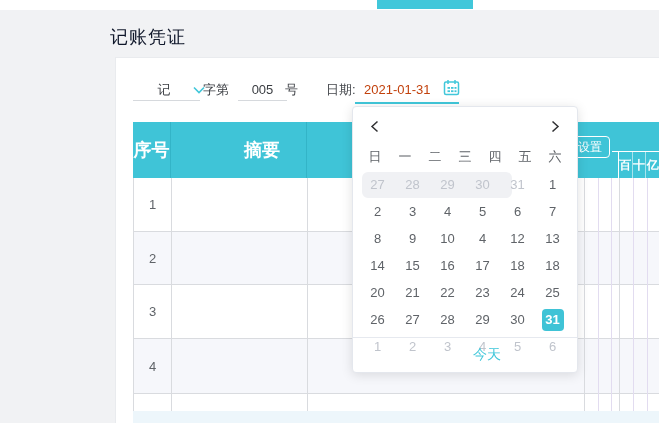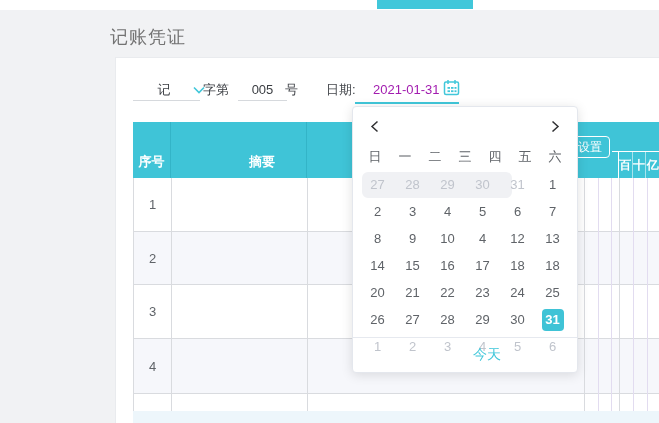--- a/index.html
+++ b/index.html
@@ -5,43 +5,43 @@
   * { margin:0; padding:0; box-sizing:border-box; }
   html,body { width:659px; height:423px; overflow:hidden; }
   body { font-family:"Liberation Sans","DejaVu Sans",sans-serif; }
   #screen { position:relative; width:659px; height:423px; background:#f1f2f4; overflow:hidden; }
 
   
   .topbar { position:absolute; left:0; top:0; width:659px; height:10px; background:#ffffff; }
   .tab-indicator { position:absolute; left:377px; top:0; width:96px; height:9px; background:#41c7da; }
 
   
-  .page-title { position:absolute; left:110px; top:25px; font-size:18px; font-weight:500; color:#737373; letter-spacing:1px; }
+  .page-title { position:absolute; left:110px; top:25px; font-size:18px; font-weight:500; color:#0f172a; letter-spacing:1px; }
 
   
   .card { position:absolute; left:115px; top:57px; width:544px; height:366px; background:#ffffff; border-left:1px solid #e9ebee; border-top:1px solid #e9ebee; }
 
   
   .ftext { position:absolute; top:82px; font-size:13px; color:#3a3d42; line-height:16px;text-align:center; }
   .word-select { left:133px; width:62px; text-align:center; cursor:pointer; }
   .chev-down { position:absolute; left:193px; top:86px; }
   .lab-word { left:203px; }
   .num-input { left:238px; width:49px; text-align:center; }
   .lab-no { left:285px; }
   .lab-date { left:326px; color:#45484d; }
-  .date-value { left:373px; font-weight:500; color:#a21caf; cursor:pointer; }
+  .date-value { left:364px; font-weight:500; color:#c2410c; cursor:pointer; }
   .u-gray { position:absolute; top:100px; height:1px; background:#d6d9dd; }
   .u1 { left:133px; width:67px; } .u2 { left:238px; width:49px; }
   .u-teal { position:absolute; left:355px; top:102px; width:104px; height:2px; background:#41c7da; }
   .cal-icon { position:absolute; left:443px; top:79px; cursor:pointer; }
 
   
   .thead { position:absolute; left:133px; top:122px; width:526px; height:56px; background:#3fc4d7; color:#fff; }
   .thead .vsep { position:absolute; top:0; width:1px; height:56px; background:#33b4c7; }
-  .th-cell { position:absolute; top:12px; height:56px; display:flex; align-items:center; justify-content:center; font-size:13px; font-weight:bold; }
+  .th-cell { position:absolute; top:0; height:56px; display:flex; align-items:center; justify-content:center; font-size:18px; font-weight:bold; }
   .th-index { left:0; width:37px; }
   .th-summary { left:37px; width:136px;padding-left:48px; }
   .settings-btn { position:absolute; left:437px; top:14px; width:40px; height:22px; border:1px solid #ffffff; border-radius:4px; background:transparent; color:#fff; font-size:12px; display:flex; align-items:center; justify-content:center; cursor:pointer; font-family:inherit; }
   .hd-hline { position:absolute; left:479px; top:29px; width:47px; height:1px; background:#ffffff; }
   .digit-row { position:absolute; left:485px; top:30px; width:41px; height:26px; display:flex; border-left:1px solid #ffffff; }
   .digit-row span { flex:1; display:flex; align-items:center; justify-content:center; font-size:12px; font-weight:bold; }
   .digit-row span + span { border-left:1px solid rgba(255,255,255,.55); }
 
   
   .tbody { position:absolute; left:133px; top:178px; width:526px; height:233px; border-left:1px solid #d9dbdf; }

